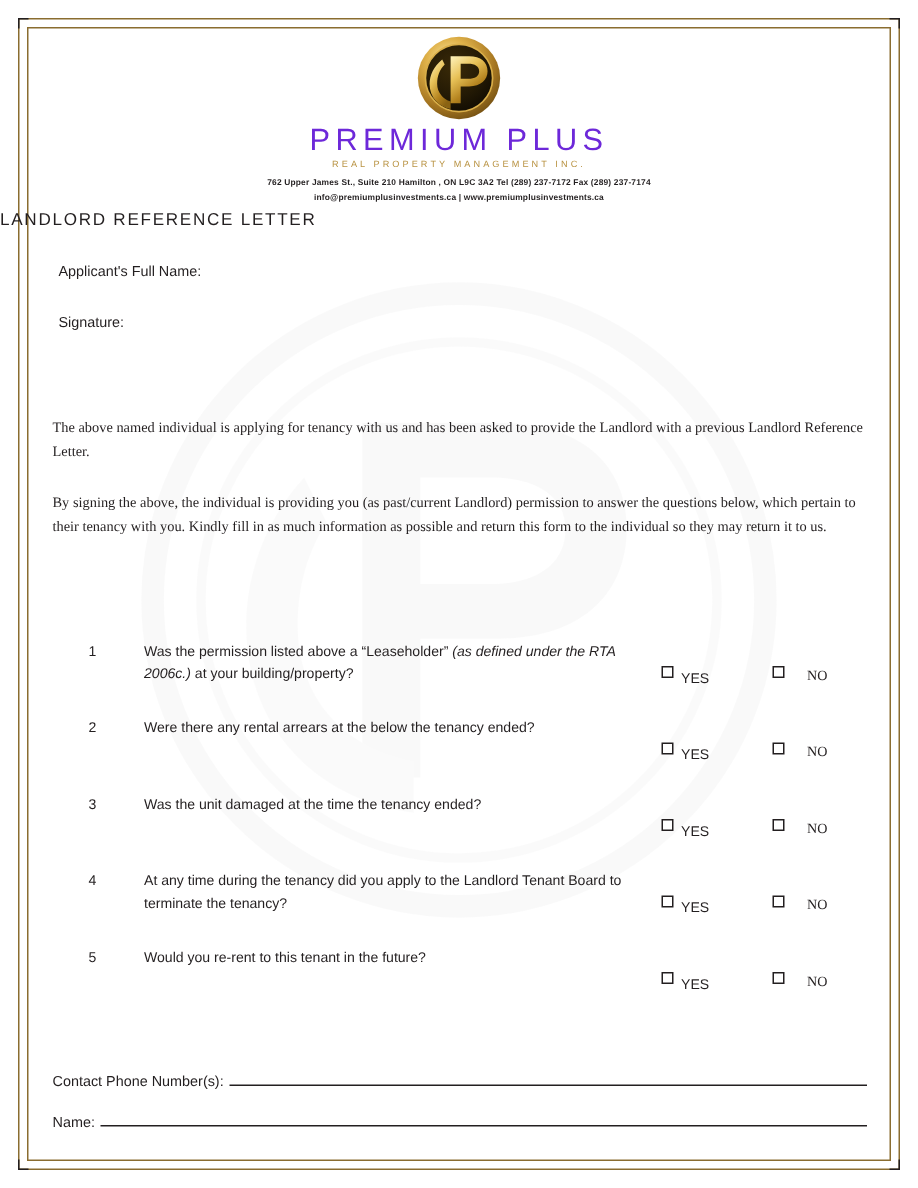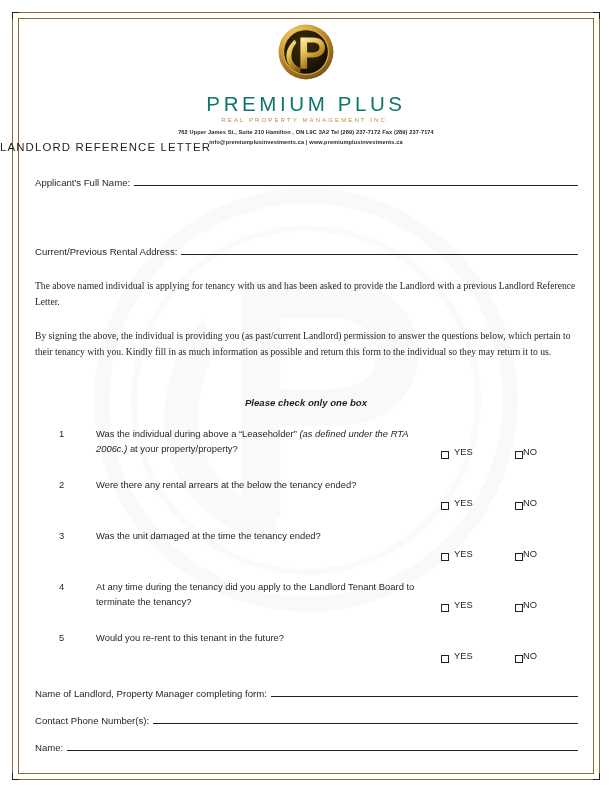--- a/index.html
+++ b/index.html
@@ -73,24 +73,24 @@
     width: 612px;
     text-align: center;
   }
   .logo-mark {
     width: 56px;
     height: 56px;
     margin: 0 auto;
     display: block;
   }
   .brand-name {
-    margin-top: 13px;
+    margin-top: 3px;
     font-size: 20.5px;
     letter-spacing: 3.6px;
-    color: #0f766e;
+    color: #6d28d9;
     font-family: "Liberation Sans", sans-serif;
     font-weight: 400;
     line-height: 1.05;
   }
   .brand-tagline {
     font-size: 6.1px;
     letter-spacing: 2.05px;
     color: #b99343;
     margin-top: 1px;
   }
@@ -116,20 +116,21 @@
   }
 
   
   .field-row {
     position: absolute;
     left: 35px;
     width: 543px;
     display: flex;
     align-items: baseline;
     font-size: 9.6px;
+    flex-direction: column;
   }
   .field-label { white-space: nowrap; }
   .field-rule {
     flex: 1;
     border-bottom: 1px solid #231f20;
     margin-left: 4px;
     height: 9px;
   }
 
   
@@ -169,34 +170,34 @@
     top: 0;
   }
   .q-text {
     position: absolute;
     left: 96px;
     width: 330px;
   }
   .q-text .ital { font-style: italic; }
   .answer {
     display: flex;
-    align-items: flex-end;
+    align-items: flex-start;
   }
   .checkbox {
     display: inline-block;
     width: 8px;
     height: 8px;
     border: 1.1px solid #231f20;
     background: #ffffff;
     box-sizing: border-box;
   }
   .ans-yes { position: absolute; left: 441px; }
   .ans-no  { position: absolute; left: 515px; }
   .ans-yes .ck-label { margin-left: 5px; }
-  .ans-no  .ck-label { margin-left: 0; }
+  .ans-no  .ck-label { margin-left: 15px; font-family: Liberation Serif, serif; }
   .ck-label { font-size: 9.4px; }
 
   
   .footer-field {
     position: absolute;
     left: 35px;
     width: 543px;
     display: flex;
     align-items: baseline;
     font-size: 9.6px;
@@ -261,33 +262,32 @@
     <div class="contact-line">762 Upper James St., Suite 210 Hamilton , ON L9C 3A2 Tel (289) 237-7172 Fax (289) 237-7174</div>
     <div class="contact-line" style="margin-top:0">info@premiumplusinvestments.ca | www.premiumplusinvestments.ca</div>
   </div>
 
   <div class="doc-title">LANDLORD REFERENCE LETTER</div>
 
   <div class="field-row" style="top:176px">
     <span class="field-label">Applicant's Full Name:</span>
     <span class="field-rule"></span>
   </div>
-  <div class="field-row" style="top:245px">
-    <span class="field-label">Current/Previous Rental Address:</span>
+  <div class="field-row" style="top:210px">
+    <span class="field-label">Signature:</span>
     <span class="field-rule"></span>
   </div>
 
   <div class="para" style="top:278px">The above named individual is applying for tenancy with us and has been asked to provide the Landlord with a previous Landlord Reference Letter.</div>
   <div class="para" style="top:328px">By signing the above, the individual is providing you (as past/current Landlord) permission to answer the questions below, which pertain to their tenancy with you. Kindly fill in as much information as possible and return this form to the individual so they may return it to us.</div>
 
-  <div class="check-instruction">Please check only one box</div>
 
   <div class="question" style="top:426px">
     <span class="q-num">1</span>
-    <span class="q-text"><span>Was the individual during above a “Leaseholder” </span><span class="ital">(as defined under the RTA 2006c.)</span><span> at your property/property?</span></span>
+    <span class="q-text"><span>Was the permission listed above a “Leaseholder” </span><span class="ital">(as defined under the RTA 2006c.)</span><span> at your building/property?</span></span>
     <span class="answer ans-yes" style="top:18px">
       <span class="checkbox"></span>
       <span class="ck-label">YES</span>
     </span>
     <span class="answer ans-no" style="top:18px">
       <span class="checkbox"></span>
       <span class="ck-label">NO</span>
     </span>
   </div>
 
@@ -336,24 +336,20 @@
     <span class="answer ans-yes" style="top:18px">
       <span class="checkbox"></span>
       <span class="ck-label">YES</span>
     </span>
     <span class="answer ans-no" style="top:18px">
       <span class="checkbox"></span>
       <span class="ck-label">NO</span>
     </span>
   </div>
 
-  <div class="footer-field" style="top:687px">
-    <span class="field-label">Name of Landlord, Property Manager completing form:</span>
-    <span class="field-rule"></span>
-  </div>
   <div class="footer-field" style="top:714px">
     <span class="field-label">Contact Phone Number(s):</span>
     <span class="field-rule"></span>
   </div>
   <div class="footer-field" style="top:741px">
     <span class="field-label">Name:</span>
     <span class="field-rule"></span>
   </div>
 
 </div>

